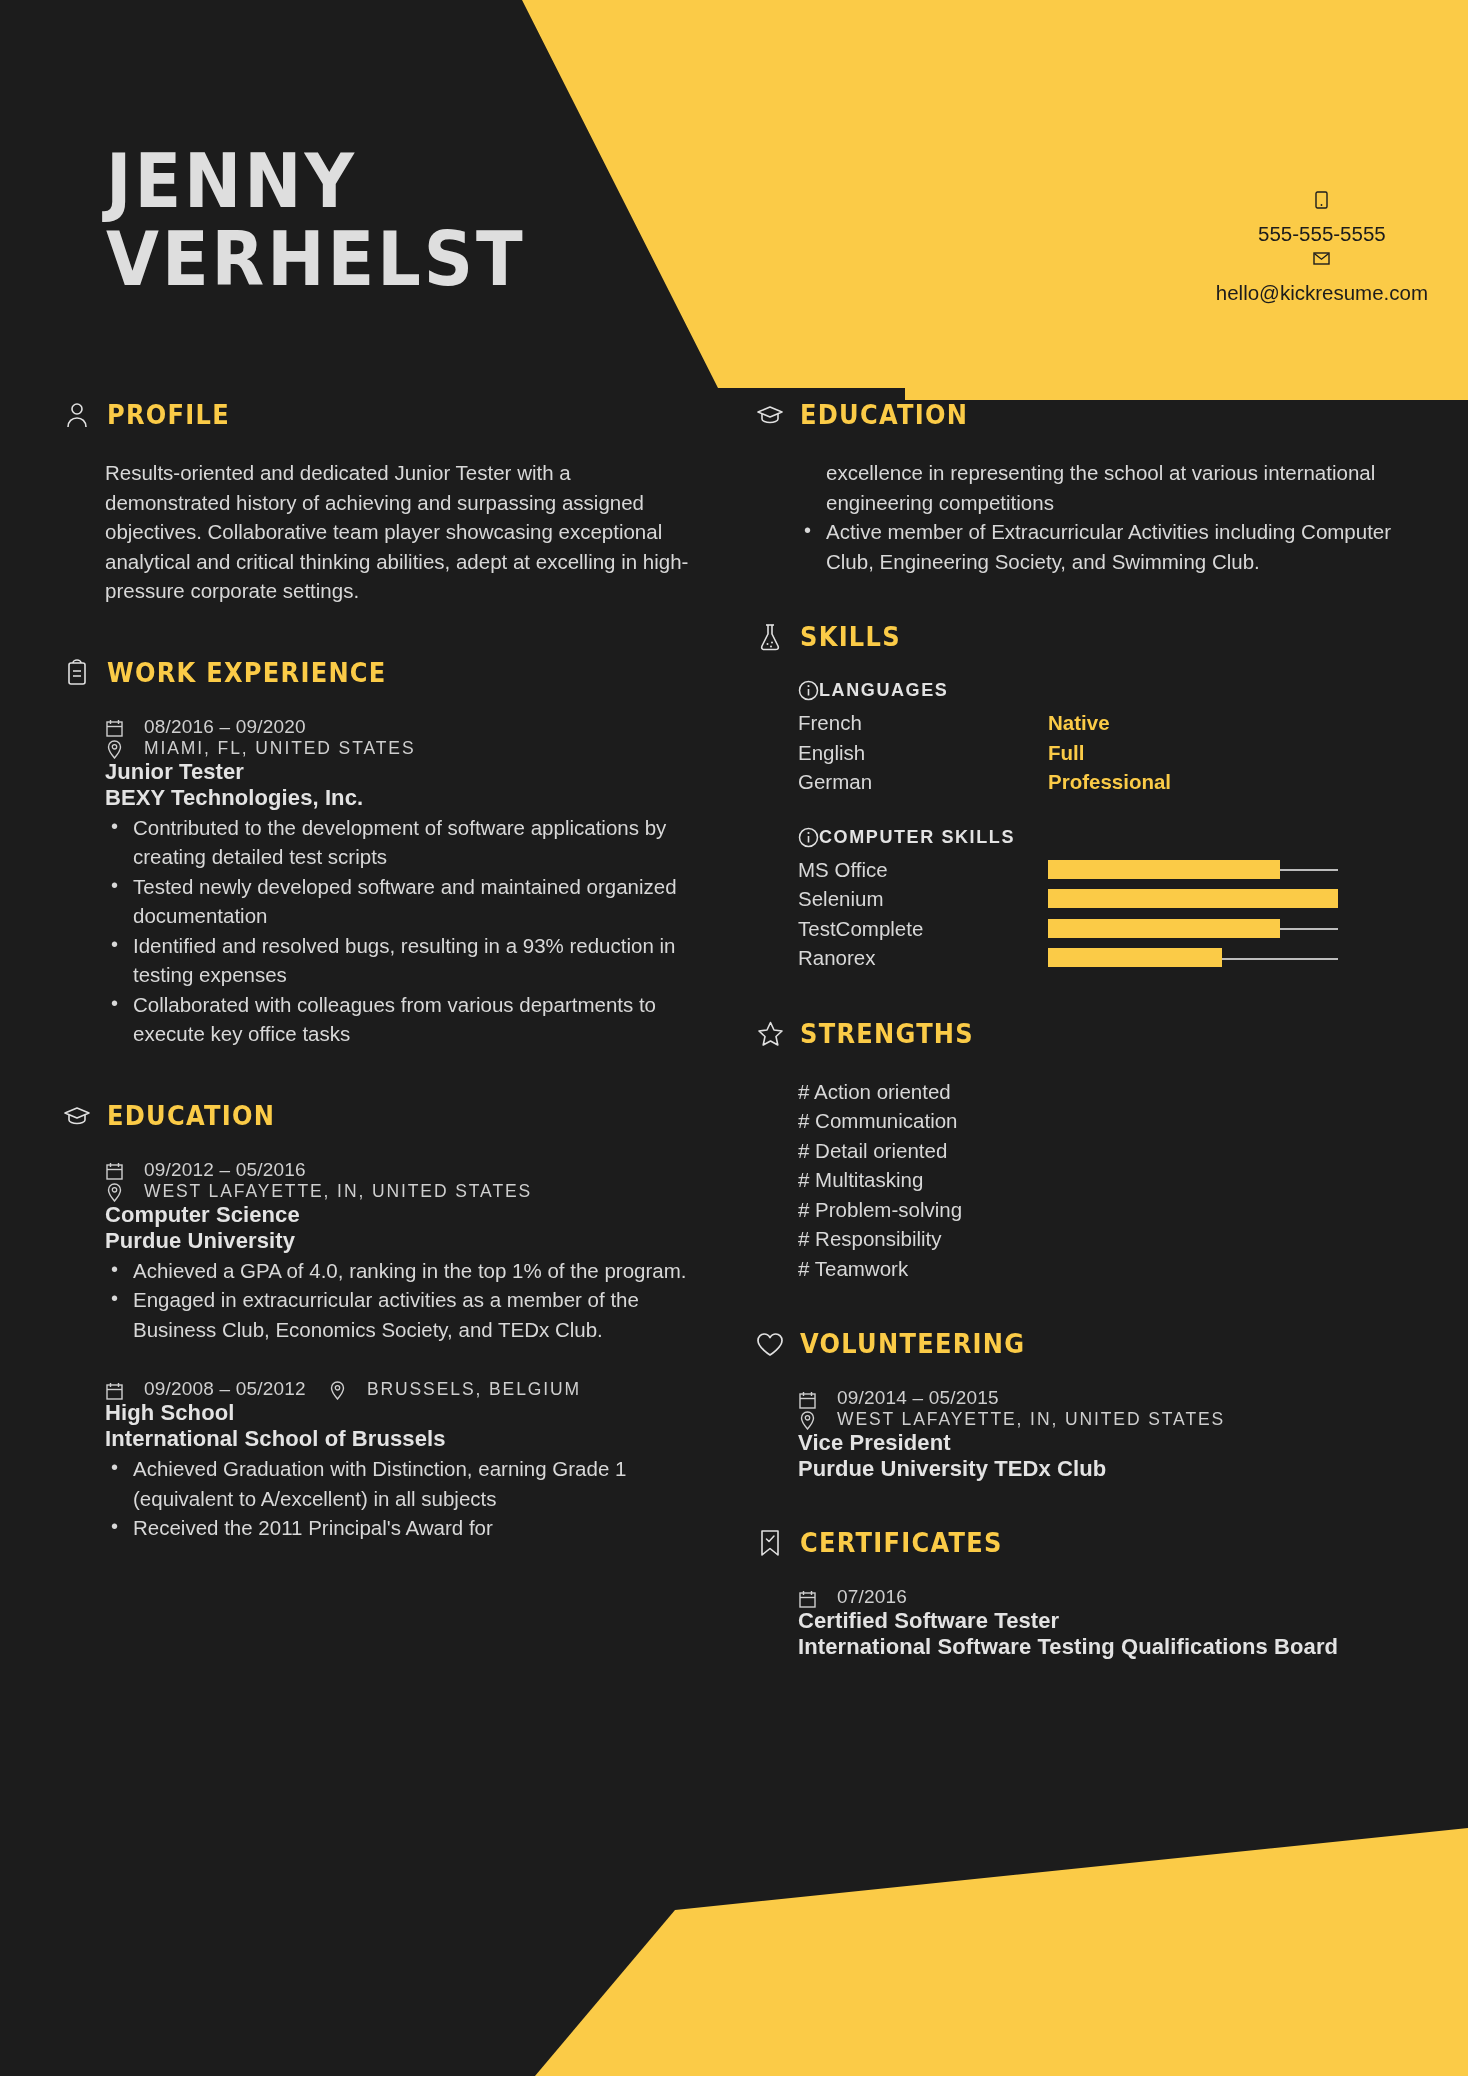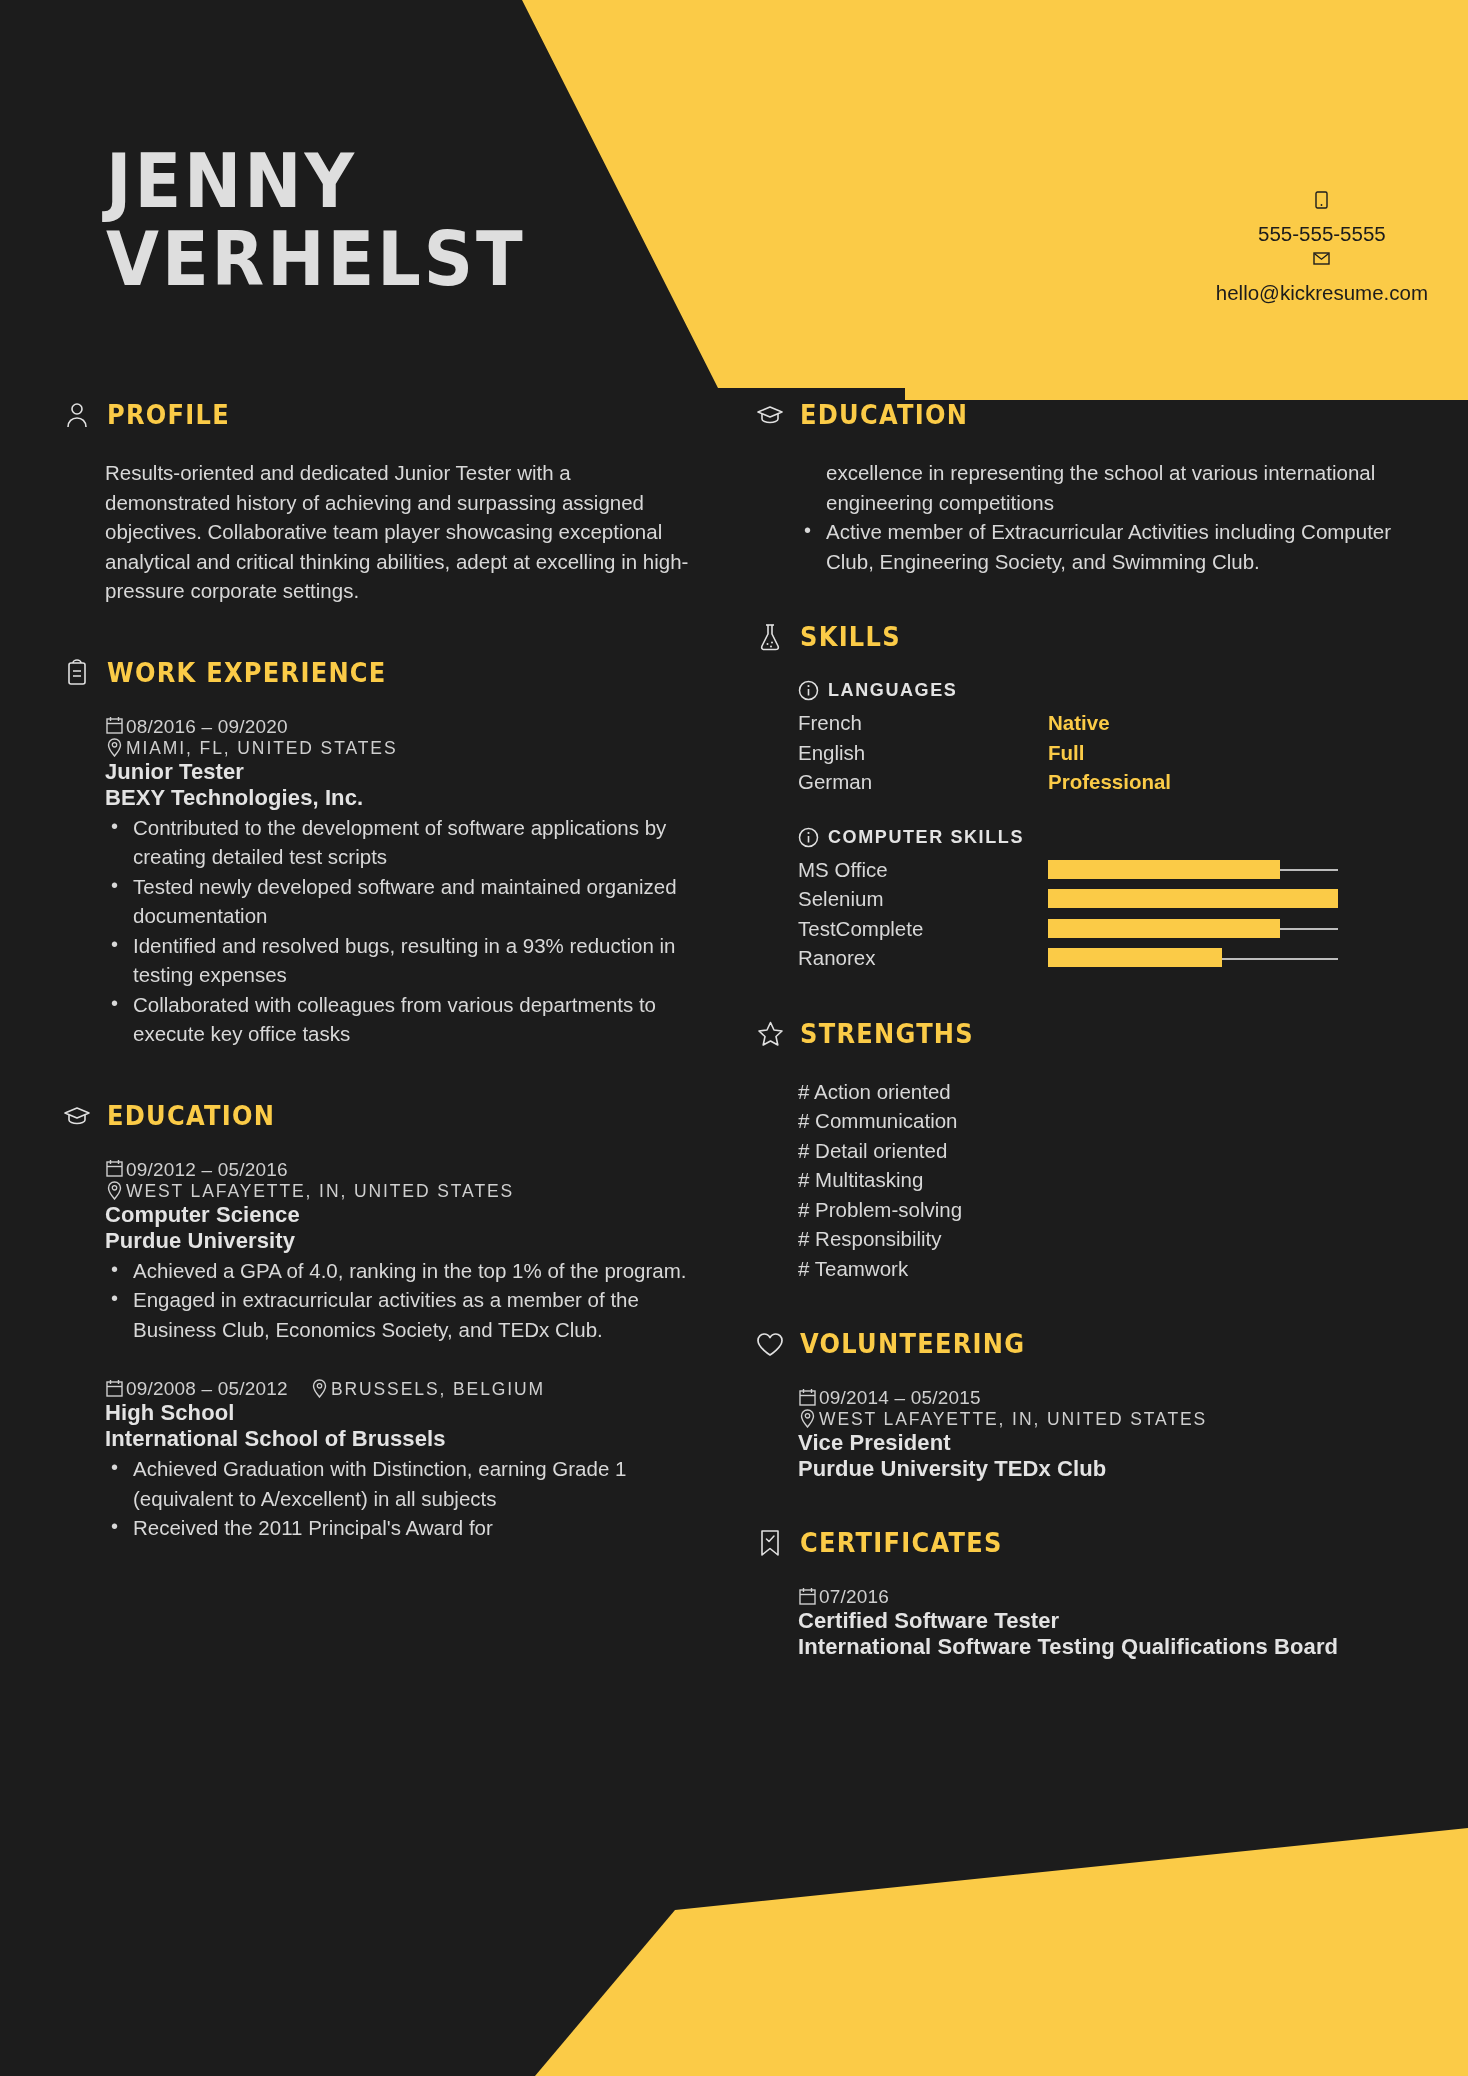--- a/index.html
+++ b/index.html
@@ -58,42 +58,42 @@
     font-size:23px;
     letter-spacing:1.2px;
     color:#fbcb47;
     transform:scaleX(1.05) scaleY(1.18);
     transform-origin:left center;
   }
   .sec-body { padding-left:43px; }
 
   .para { font-size:20.5px; line-height:1.44; color:#d8d8d8; }
 
-  .meta { display:flex; align-items:flex-start; gap:2px; font-size:19px; color:#cfcfcf; letter-spacing:.2px; }
+  .meta { display:flex; align-items:flex-end; gap:20px; font-size:19px; color:#cfcfcf; letter-spacing:.2px; }
   .meta.loc { font-size:17.5px; letter-spacing:1.9px; }
   .meta-ic { width:19px; height:19px; flex:0 0 19px; display:flex; align-items:center; justify-content:center; }
   .meta-row { display:flex; align-items:center; gap:22px; }
 
   .job-title { font-size:22px; font-weight:bold; color:#e3e3e3; margin-top:0; letter-spacing:.1px; }
   .job-org   { font-size:22px; font-weight:bold; color:#e3e3e3; letter-spacing:.1px; }
 
   ul.bullets { list-style:none; margin-top:2px; }
   ul.bullets li {
     position:relative; padding-left:28px;
     font-size:20.5px; line-height:1.44; color:#d8d8d8;
   }
   ul.bullets li::before { content:"•"; position:absolute; left:6px; top:-1px; font-size:20px; }
   ul.bullets li.nobullet { padding-left:28px; }
   ul.bullets li.nobullet::before { content:""; }
 
   .entry { margin-bottom:34px; }
   .entry:last-child { margin-bottom:0; }
 
   
-  .sub-head { display:flex; align-items:center; gap:9px; margin-bottom:7px; }
+  .sub-head { display:flex; align-items:center; margin-bottom:7px; }
   .sub-ic { width:21px; height:21px; flex:0 0 21px; }
   .sub-title { font-size:18px; font-weight:bold; letter-spacing:1.6px; color:#e3e3e3; }
   .sk-row { display:flex; align-items:center; font-size:20.5px; line-height:1.44; }
   .sk-name { width:250px; color:#d8d8d8; }
   .sk-level { color:#fbcb47; font-weight:bold; }
   .bar-wrap { flex:1; max-width:290px; height:19px; display:flex; align-items:center; position:relative; }
   .bar-track { position:absolute; left:0; right:0; top:50%; height:2px; background:#bdbdbd; }
   .bar-fill { position:relative; height:19px; background:#fbcb47; }
   .sk-block { margin-top:30px; }
 

